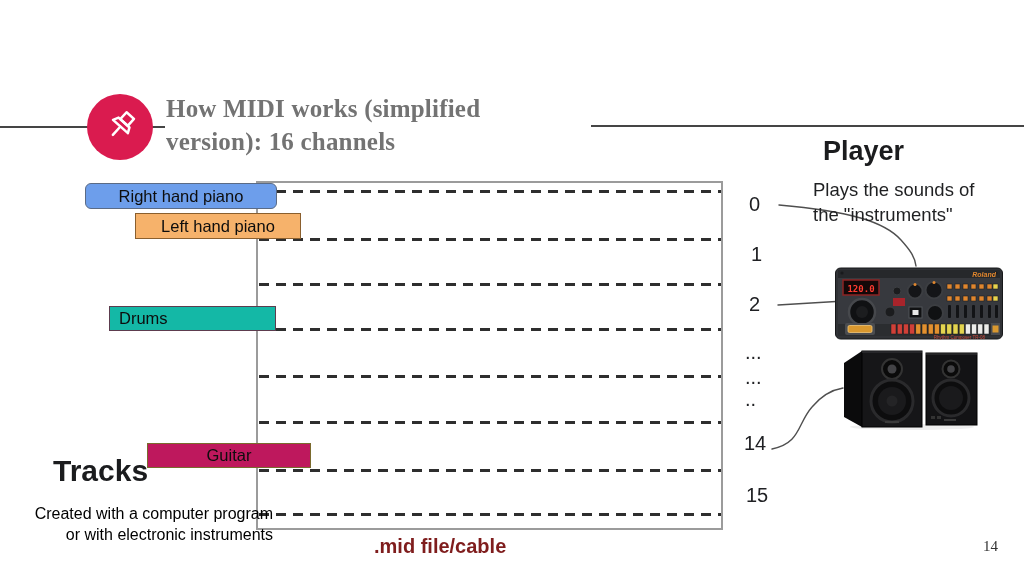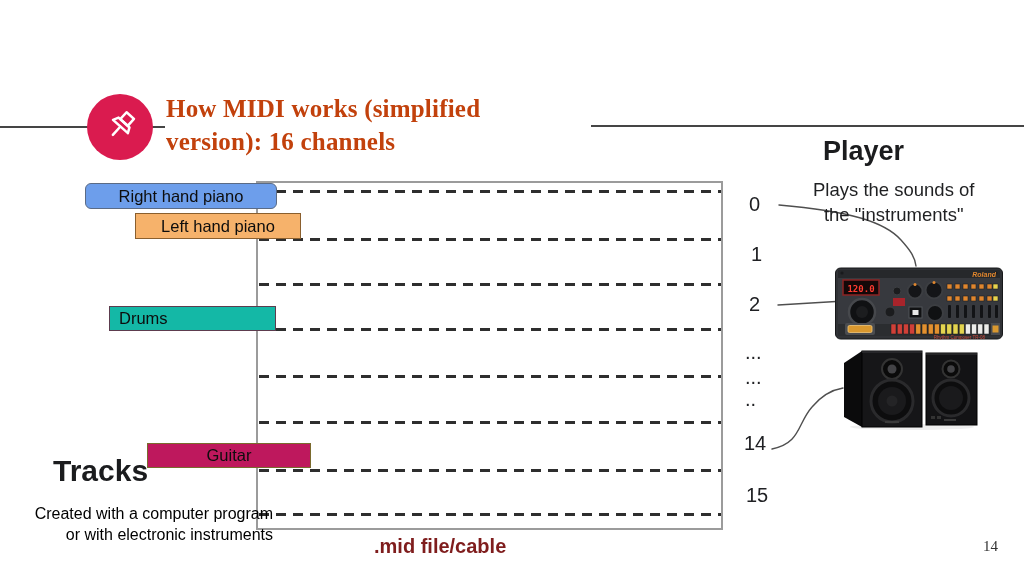--- a/index.html
+++ b/index.html
@@ -11,21 +11,21 @@
 
   
   .rule{position:absolute;height:2px;background:#454545;}
   .pin-badge{
     position:absolute;left:87px;top:94px;width:66px;height:66px;border-radius:50%;
     background:#da1b4f;display:flex;align-items:center;justify-content:center;
   }
   .page-title{
     position:absolute;left:166px;top:92px;
     font-family:"Liberation Serif",serif;font-weight:700;font-size:25px;line-height:33px;
-    color:#c2410c;letter-spacing:.2px;
+    color:#737373;letter-spacing:.2px;
   }
 
   
   .grid-rect{
     position:absolute;left:256px;top:181px;width:467px;height:349px;
     border:2px solid #9b9b9b;background:#fff;box-sizing:border-box;
   }
   .dash-line{
     position:absolute;left:259px;width:462px;height:3px;
     background:repeating-linear-gradient(90deg,#2e2e2e 0 10px,transparent 10px 17px);
@@ -37,21 +37,21 @@
   }
   .tb-rhp{left:85px;top:183px;width:192px;height:26px;background:#6d9eeb;border-color:#5b6b85;border-radius:6px;}
   .tb-lhp{left:135px;top:213px;width:166px;height:26px;background:#f6b26b;border-color:#8a5f2e;}
   .tb-dru{left:109px;top:306px;width:167px;background:#14b8a6;border-color:#5d3c4e;justify-content:flex-start;padding-left:9px;}
   .tb-gui{left:147px;top:443px;width:164px;background:#be185d;border-color:#7a6a2d;}
 
   .channel-num{position:absolute;font-size:20px;color:#202124;line-height:1;}
 
   
   .player-heading{position:absolute;left:779px;top:136px;font-size:27px;font-weight:700;color:#1b1c1e;margin-left:44px;}
-  .player-caption{position:absolute;left:813px;top:177px;font-size:18.5px;line-height:25px;color:#1f2022;text-align:center;}
+  .player-caption{position:absolute;left:813px;top:177px;font-size:18.5px;line-height:25px;color:#1f2022;}
 
   
   .tracks-heading{position:absolute;left:53px;top:454px;font-size:30px;font-weight:700;color:#1b1c1e;}
   .tracks-caption{position:absolute;left:21px;top:503px;width:252px;font-size:16px;line-height:1.32;color:#000000;text-align:right;}
   .mid-label{position:absolute;left:374px;top:535px;font-size:20px;font-weight:700;color:#7f1d1d;}
   .page-number{position:absolute;left:983px;top:538px;font-family:"Liberation Serif",serif;font-size:15px;color:#333;}
 
   svg{display:block;}
   .overlay-svg{position:absolute;left:0;top:0;pointer-events:none;}
 </style>

